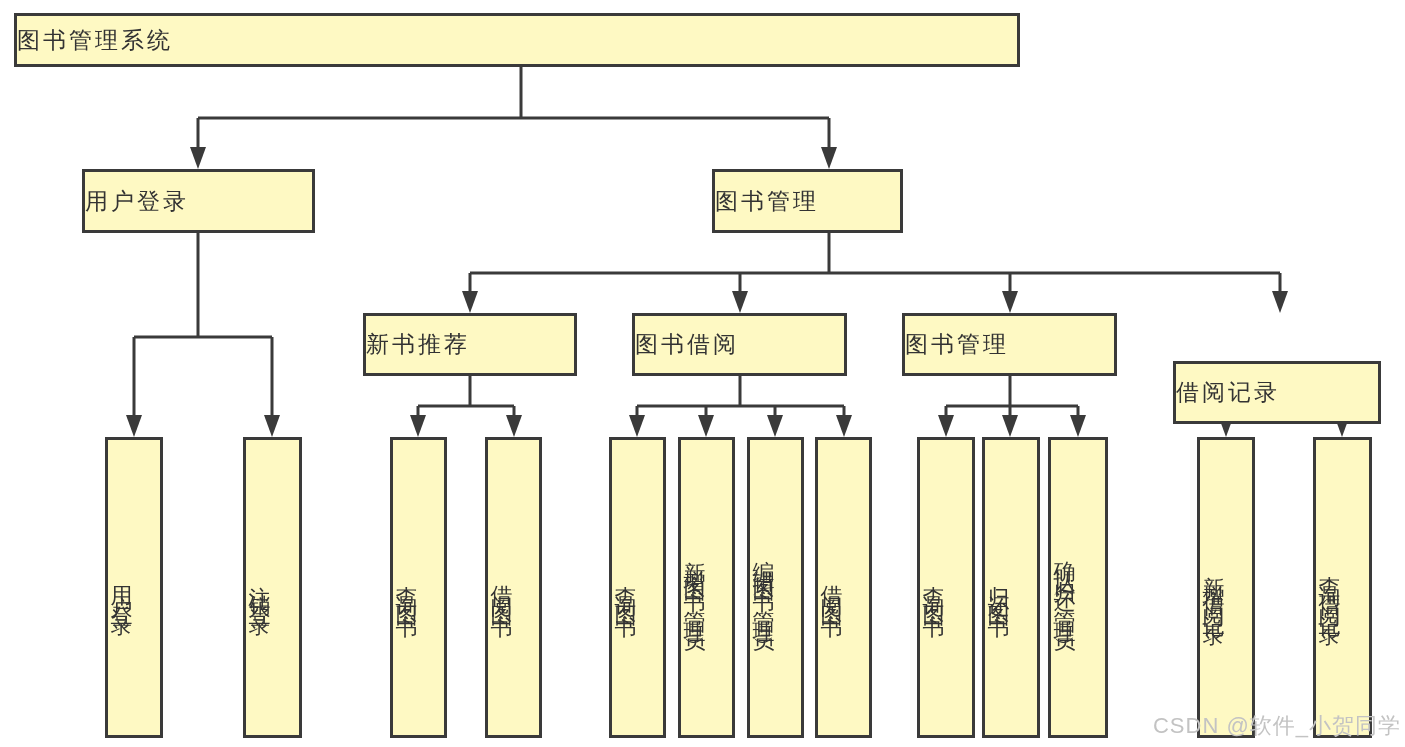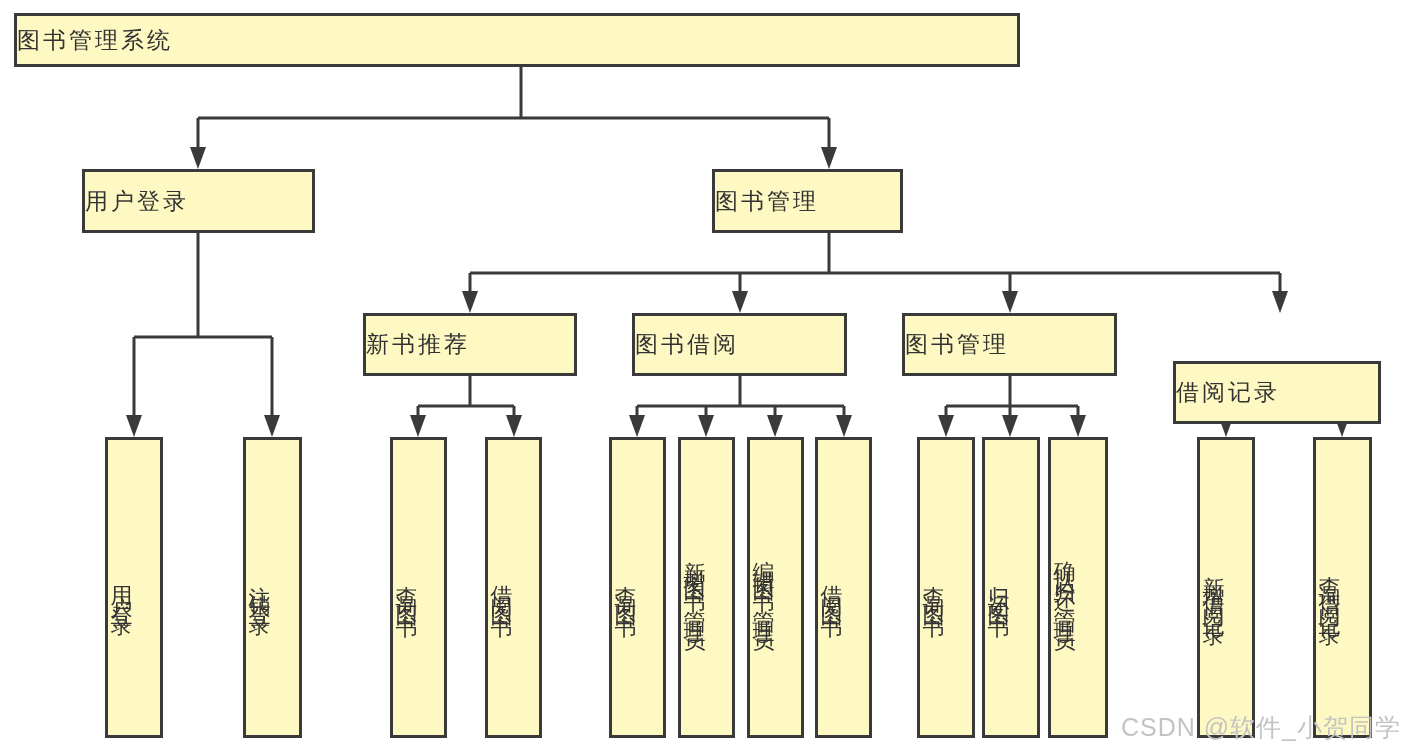--- a/index.html
+++ b/index.html
@@ -17,21 +17,21 @@
     font-size:23px;letter-spacing:3px;white-space:nowrap;color:#333333;
   }
   .leaf{padding:2px 0;}
   .leaf span{
     writing-mode:vertical-rl;text-orientation:mixed;
     font-size:22px;letter-spacing:10px;line-height:1.2;color:#333333;
     white-space:nowrap;
   }
   #watermark{
     position:absolute;right:4px;top:711px;z-index:3;
-    font-size:25px;letter-spacing:1px;color:#c3c3c3;white-space:nowrap;
+    font-size:22px;letter-spacing:1px;color:#c3c3c3;white-space:nowrap;
   }
 </style>
 </head>
 <body>
 
 <div id="stage">
 
   <svg id="connectors" width="1405" height="747" viewBox="0 0 1405 747">
     <g fill="none" stroke="#3a3a3a" stroke-width="3">
       <path d="M521 67 L521 118 M198 118 L829 118 M198 118 L198 160 M829 118 L829 160"></path>

